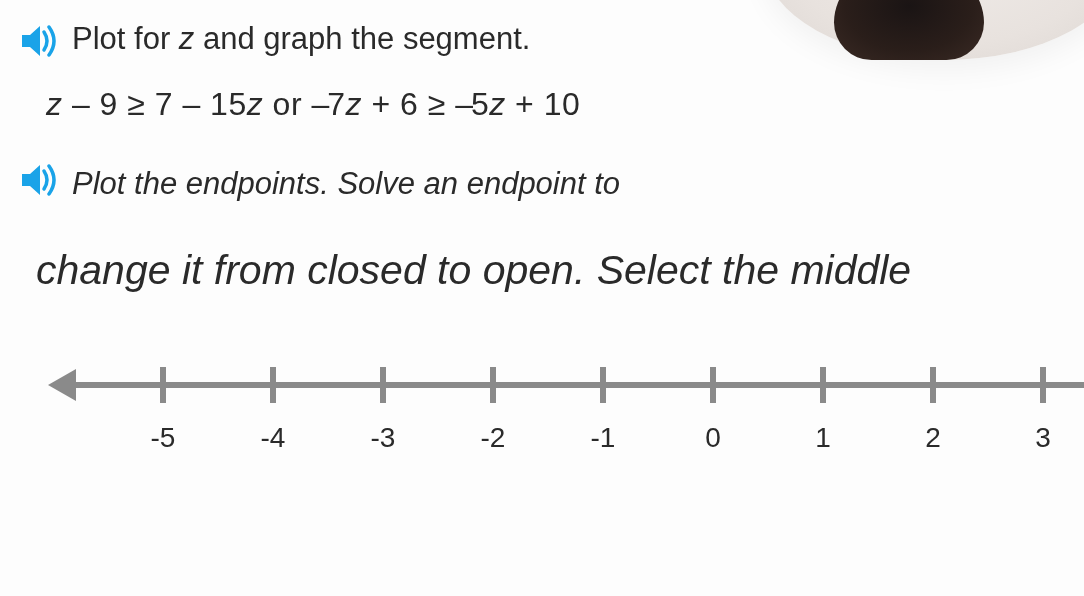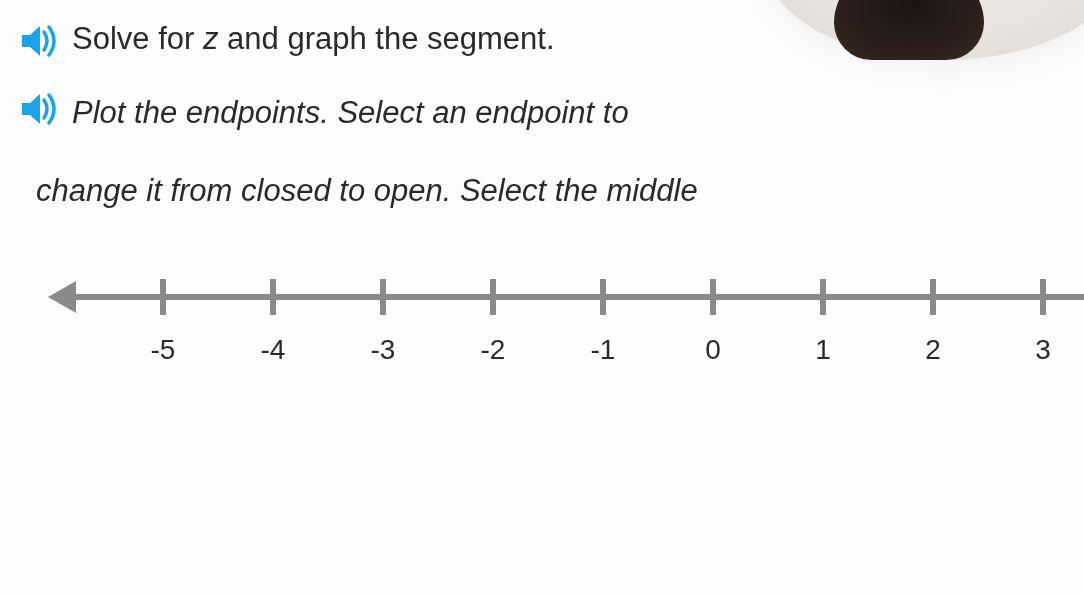--- a/index.html
+++ b/index.html
@@ -67,21 +67,21 @@
     .inequality .var {
       font-style: italic;
     }
     .directions {
       font-size: 31px;
       font-style: italic;
       color: #2a2a2a;
       line-height: 1.75;
     }
     .directions-continuation {
-      font-size: 31px;
+      font-size: 41px;
       font-style: italic;
       color: #2a2a2a;
       line-height: 1.75;
       margin-left: 18px;
     }
     .number-line-container {
       position: relative;
       margin-top: 48px;
       margin-left: 30px;
       width: 1040px;
@@ -108,34 +108,37 @@
 
   <div class="row">
     <span class="speaker-icon">
       <svg viewBox="0 0 42 42">
         <path d="M 4 15 L 12 15 L 22 6 L 22 36 L 12 27 L 4 27 Z" fill="#1aa3e8"></path>
         <path d="M 26 12 Q 32 21 26 30" stroke="#1aa3e8" stroke-width="3.5" fill="none" stroke-linecap="round"></path>
         <path d="M 31 7 Q 41 21 31 35" stroke="#1aa3e8" stroke-width="3.5" fill="none" stroke-linecap="round"></path>
       </svg>
     </span>
     <div class="question-text">
-      <span>Solve for </span><span class="var-z">z</span><span> and graph the segment.</span>
+      <span>Plot for </span><span class="var-z">z</span><span> and graph the segment.</span>
     </div>
   </div>
 
+  <div class="inequality">
+    <span class="var">z</span> – 9 ≥ 7 – 15<span class="var">z</span> or <span style="letter-spacing:-2px;">–</span>7<span class="var">z</span> + 6 ≥ <span style="letter-spacing:-2px;">–</span>5<span class="var">z</span> + 10
+  </div>
 
   <div class="row">
     <span class="speaker-icon">
       <svg viewBox="0 0 42 42">
         <path d="M 4 15 L 12 15 L 22 6 L 22 36 L 12 27 L 4 27 Z" fill="#1aa3e8"></path>
         <path d="M 26 12 Q 32 21 26 30" stroke="#1aa3e8" stroke-width="3.5" fill="none" stroke-linecap="round"></path>
         <path d="M 31 7 Q 41 21 31 35" stroke="#1aa3e8" stroke-width="3.5" fill="none" stroke-linecap="round"></path>
       </svg>
     </span>
-    <div class="directions">Plot the endpoints. Select an endpoint to</div>
+    <div class="directions">Plot the endpoints. Solve an endpoint to</div>
   </div>
   <div class="directions-continuation">change it from closed to open. Select the middle</div>
 
   <div class="number-line-container">
     <svg class="number-line-svg" viewBox="0 0 1040 110">
 
       <path d="M 0 30 L 28 14 L 28 46 Z" fill="#8a8a8a"></path>
 
       <line x1="22" y1="30" x2="1040" y2="30" stroke="#8a8a8a" stroke-width="6"></line>
 

